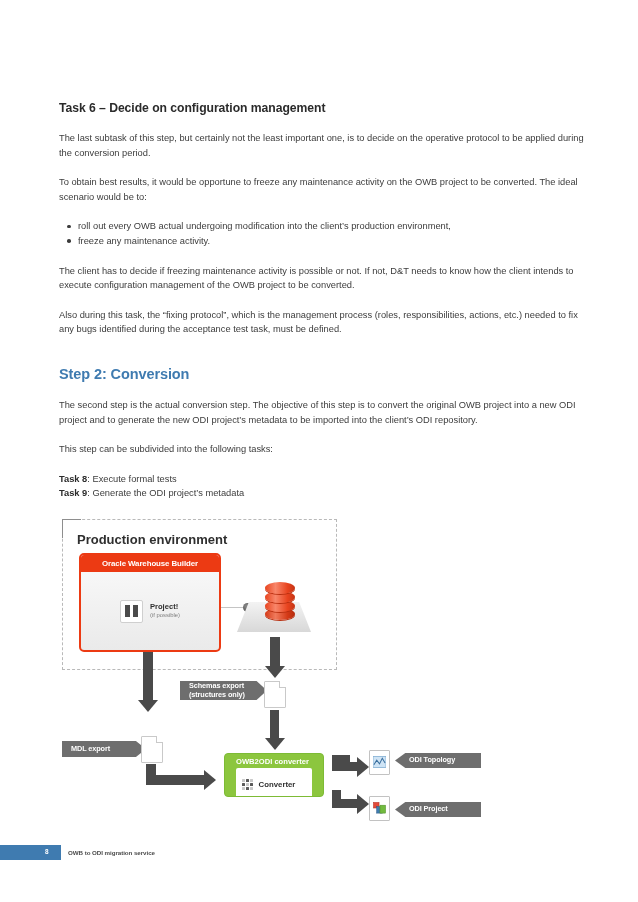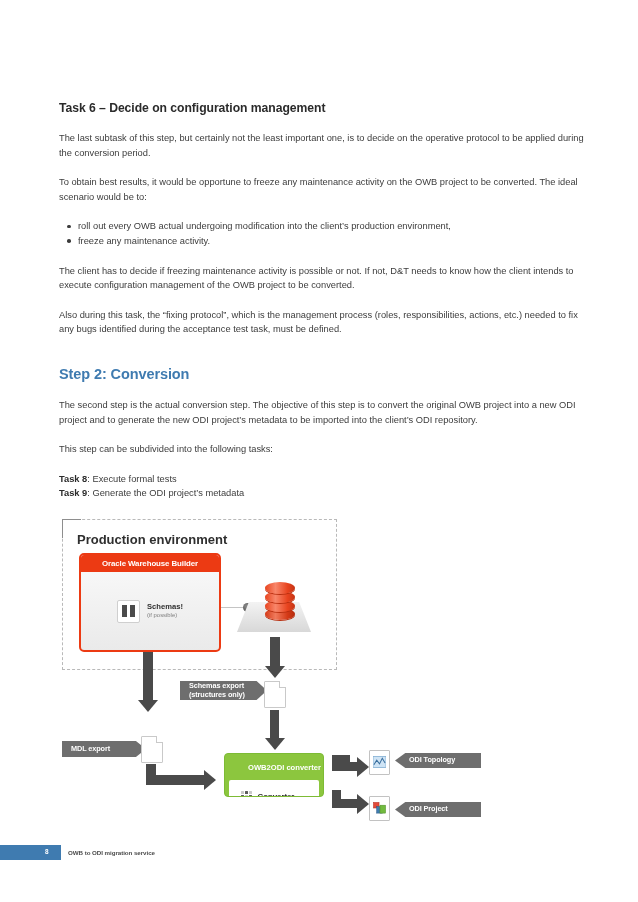--- a/index.html
+++ b/index.html
@@ -264,37 +264,37 @@
     top: 753px;
     width: 100px;
     height: 44px;
     border: 1.6px solid #7dbb35;
     border-radius: 4px;
     background: #8cc63e;
     box-sizing: border-box;
     overflow: hidden;
   }
   .conv-title {
-    height: 26px;
+    height: 14px;
     color: #fff;
     font-size: 7.6px;
     font-weight: bold;
     display: flex;
     align-items: center;
-    padding-left: 23px;
+    padding-left: 11px;
   }
   .conv-inner {
-    margin: 0 4px;
+    margin: 0 11px;
     height: 33px;
     background: #fff;
     border-radius: 2px;
     display: flex;
     align-items: center;
     gap: 6px;
-    padding-left: 12px;
+    padding-left: 6px;
   }
   .dots-icon {
     display: grid;
     grid-template-columns: repeat(3, 2.6px);
     grid-auto-rows: 2.6px;
     gap: 1.4px;
   }
   .dots-icon span { background: #5a5a5a; border-radius: 0.5px; }
   .dots-icon span.pale { background: #c9c9c9; }
   .conv-label { font-size: 7.8px; font-weight: bold; color: #2f2f2f; }
@@ -387,21 +387,21 @@
     </div>
 
     <div class="owb-box">
       <div class="owb-title">Oracle Warehouse Builder</div>
       <div class="owb-body">
         <div class="freeze-icon">
           <i></i>
             <i></i>
         </div>
         <div class="freeze-text">
-          <div class="t1">Schemas!</div>
+          <div class="t1">Project!</div>
           <div class="t2">(if possible)</div>
         </div>
       </div>
     </div>
 
     <div class="db-connector"></div>
     <div class="db-knob"></div>
     <div class="db-plat">
       <div class="slab"></div>
     </div>

